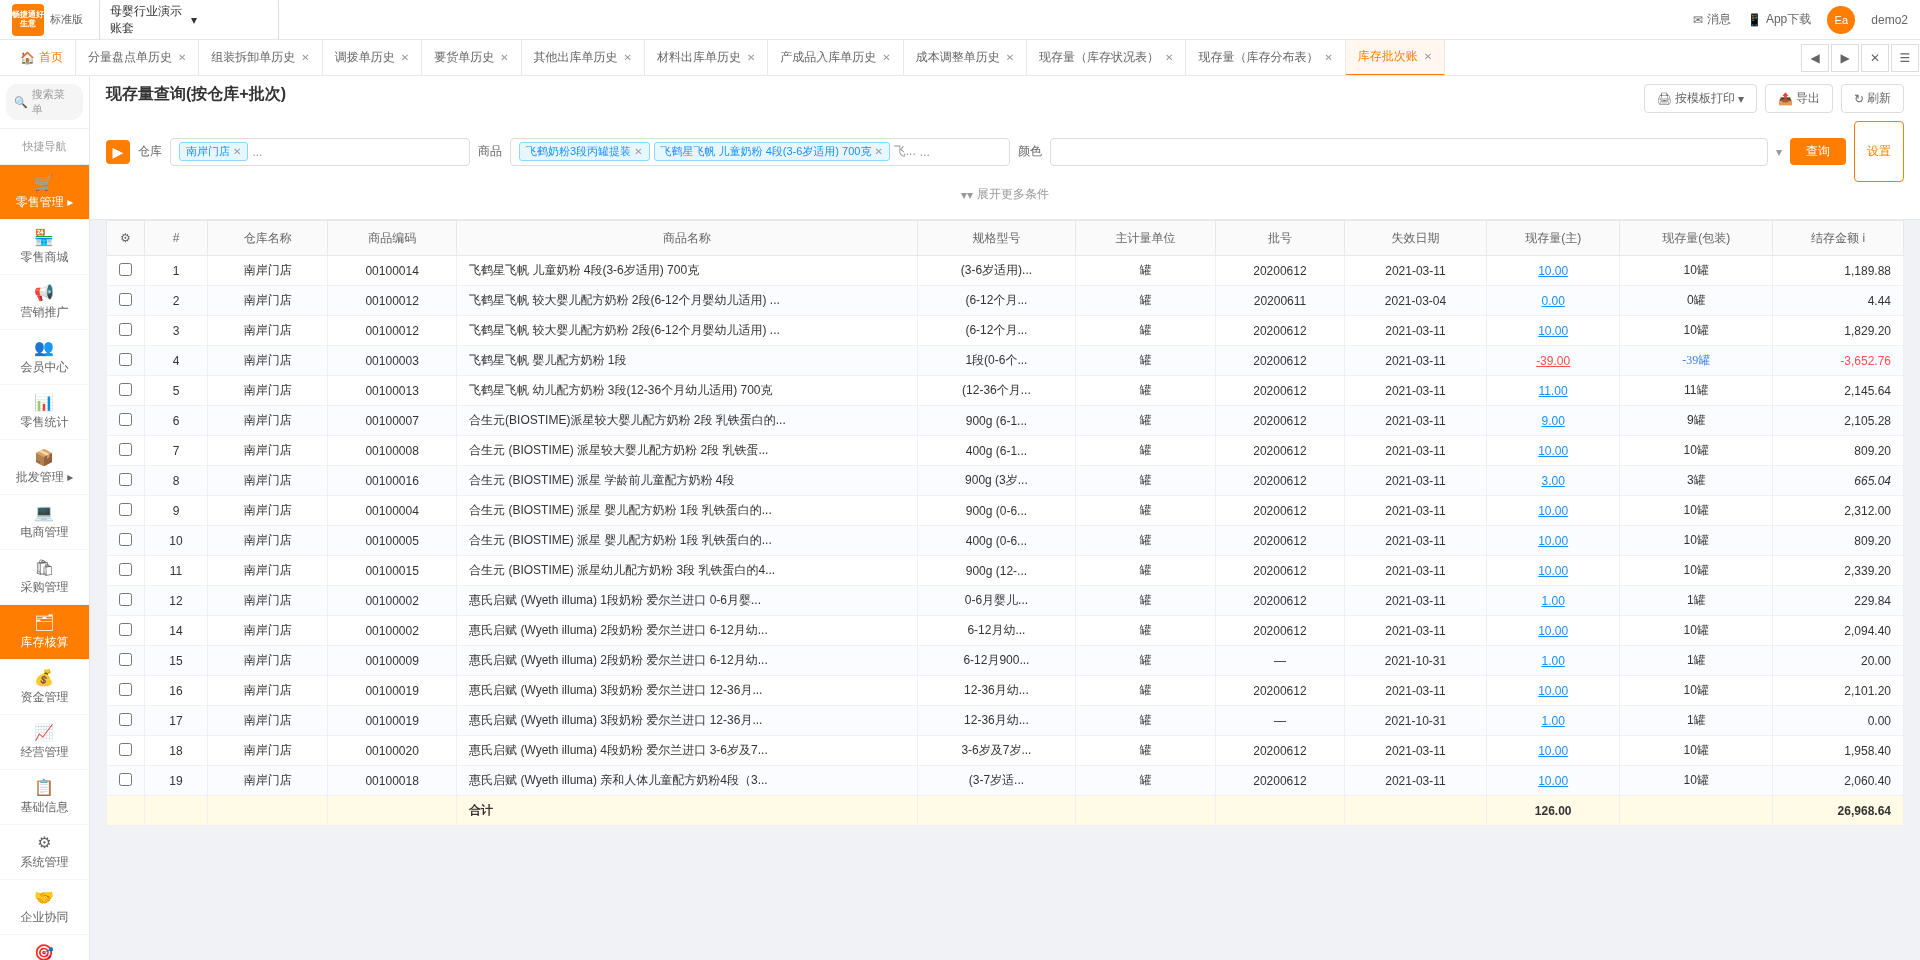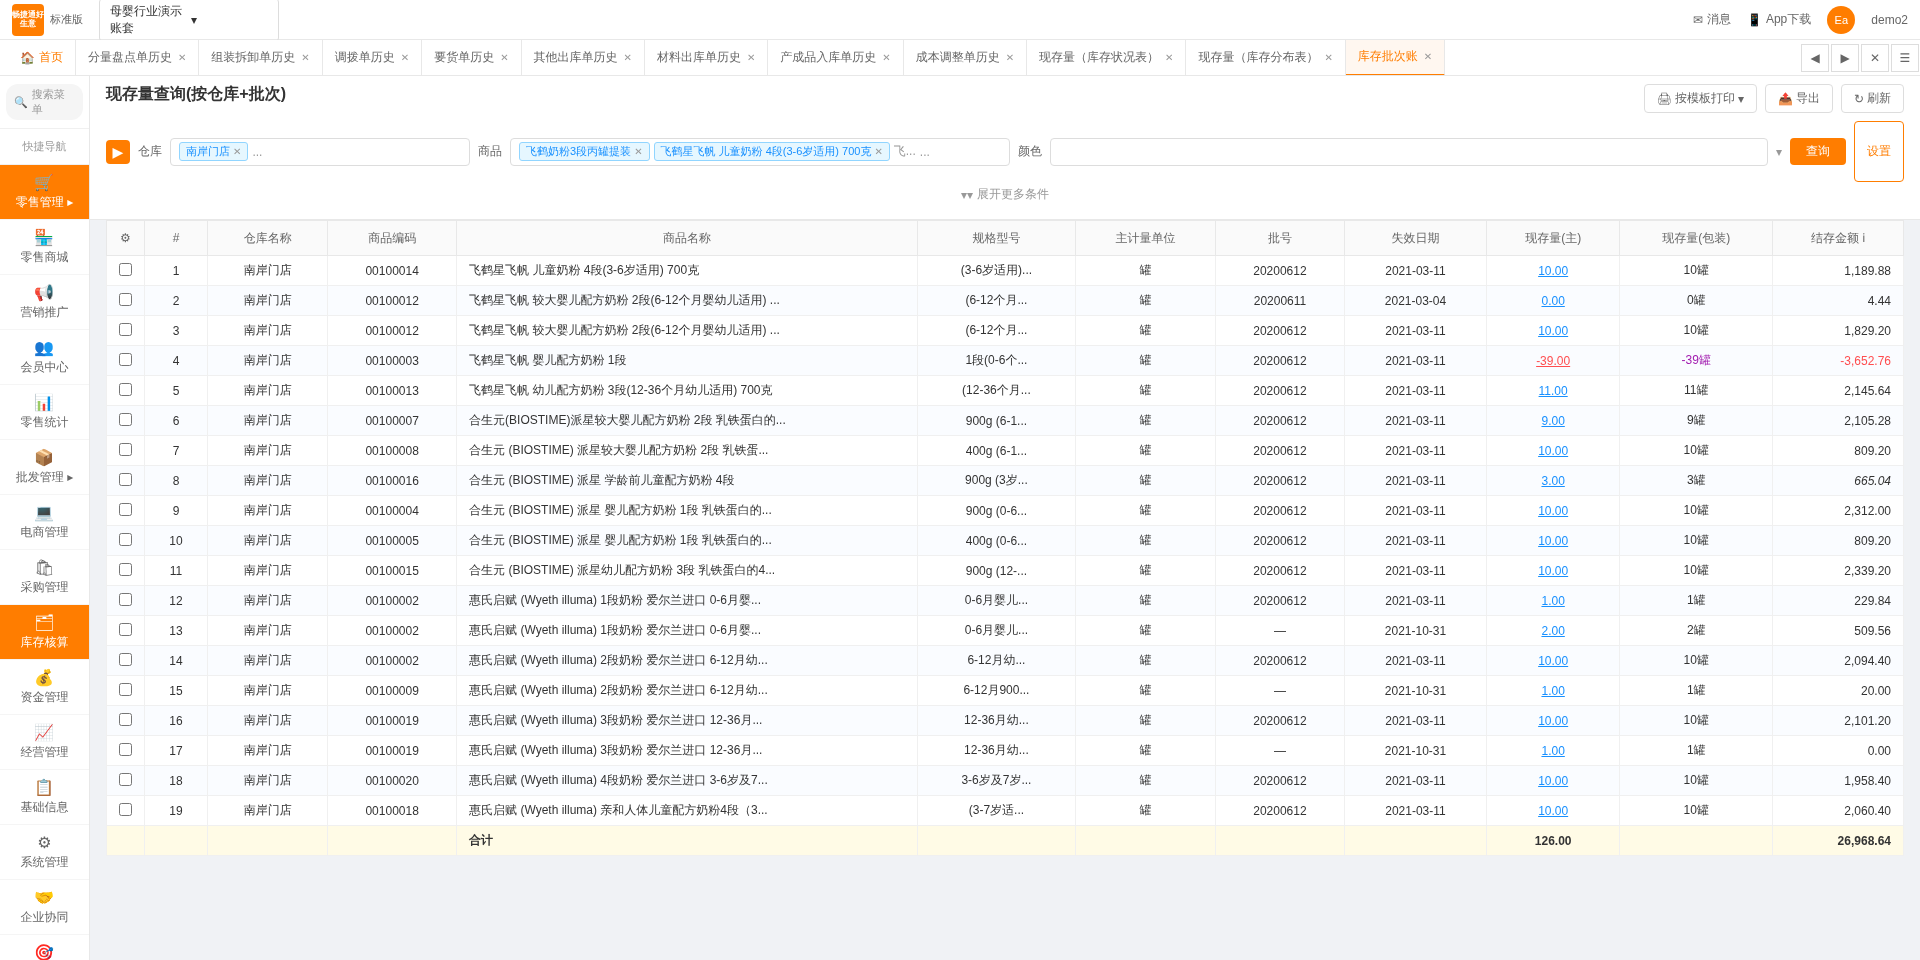--- a/index.html
+++ b/index.html
@@ -366,21 +366,21 @@
       <td><input type="checkbox" style=""></td>
       <td class="row-num">4</td>
       <td>南岸门店</td>
       <td>00100003</td>
       <td style="text-align:left;max-width:280px;overflow:hidden;text-overflow:ellipsis;">飞鹤星飞帆 婴儿配方奶粉 1段</td>
       <td>1段(0-6个...</td>
       <td>罐</td>
       <td>20200612</td>
       <td>2021-03-11</td>
       <td style="color:#ff4d4f;"><span class="link" style="color:#ff4d4f;">-39.00</span></td>
-      <td style="color:#a21caf;">-39罐</td>
+      <td style="color:#3b82f6;font-family:Liberation Serif, serif;">-39罐</td>
       <td style="color:#ff4d4f;;text-align:right;">-3,652.76</td>
     </tr>
             <tr>
       <td><input type="checkbox" style=""></td>
       <td class="row-num">5</td>
       <td>南岸门店</td>
       <td>00100013</td>
       <td style="text-align:left;max-width:280px;overflow:hidden;text-overflow:ellipsis;">飞鹤星飞帆 幼儿配方奶粉 3段(12-36个月幼儿适用) 700克</td>
       <td>(12-36个月...</td>
       <td>罐</td>
@@ -480,34 +480,20 @@
       <td>南岸门店</td>
       <td>00100002</td>
       <td style="text-align:left;max-width:280px;overflow:hidden;text-overflow:ellipsis;">惠氏启赋 (Wyeth illuma) 1段奶粉 爱尔兰进口 0-6月婴...</td>
       <td>0-6月婴儿...</td>
       <td>罐</td>
       <td>20200612</td>
       <td>2021-03-11</td>
       <td style=""><span class="link" style="">1.00</span></td>
       <td style="">1罐</td>
       <td style=";text-align:right;">229.84</td>
-    </tr>
-            <tr>
-      <td><input type="checkbox" style=""></td>
-      <td class="row-num">13</td>
-      <td>南岸门店</td>
-      <td>00100002</td>
-      <td style="text-align:left;max-width:280px;overflow:hidden;text-overflow:ellipsis;">惠氏启赋 (Wyeth illuma) 1段奶粉 爱尔兰进口 0-6月婴...</td>
-      <td>0-6月婴儿...</td>
-      <td>罐</td>
-      <td>—</td>
-      <td>2021-10-31</td>
-      <td style=""><span class="link" style="">2.00</span></td>
-      <td style="">2罐</td>
-      <td style=";text-align:right;">509.56</td>
     </tr>
             <tr>
       <td><input type="checkbox" style=""></td>
       <td class="row-num">14</td>
       <td>南岸门店</td>
       <td>00100002</td>
       <td style="text-align:left;max-width:280px;overflow:hidden;text-overflow:ellipsis;">惠氏启赋 (Wyeth illuma) 2段奶粉 爱尔兰进口 6-12月幼...</td>
       <td>6-12月幼...</td>
       <td>罐</td>
       <td>20200612</td>

